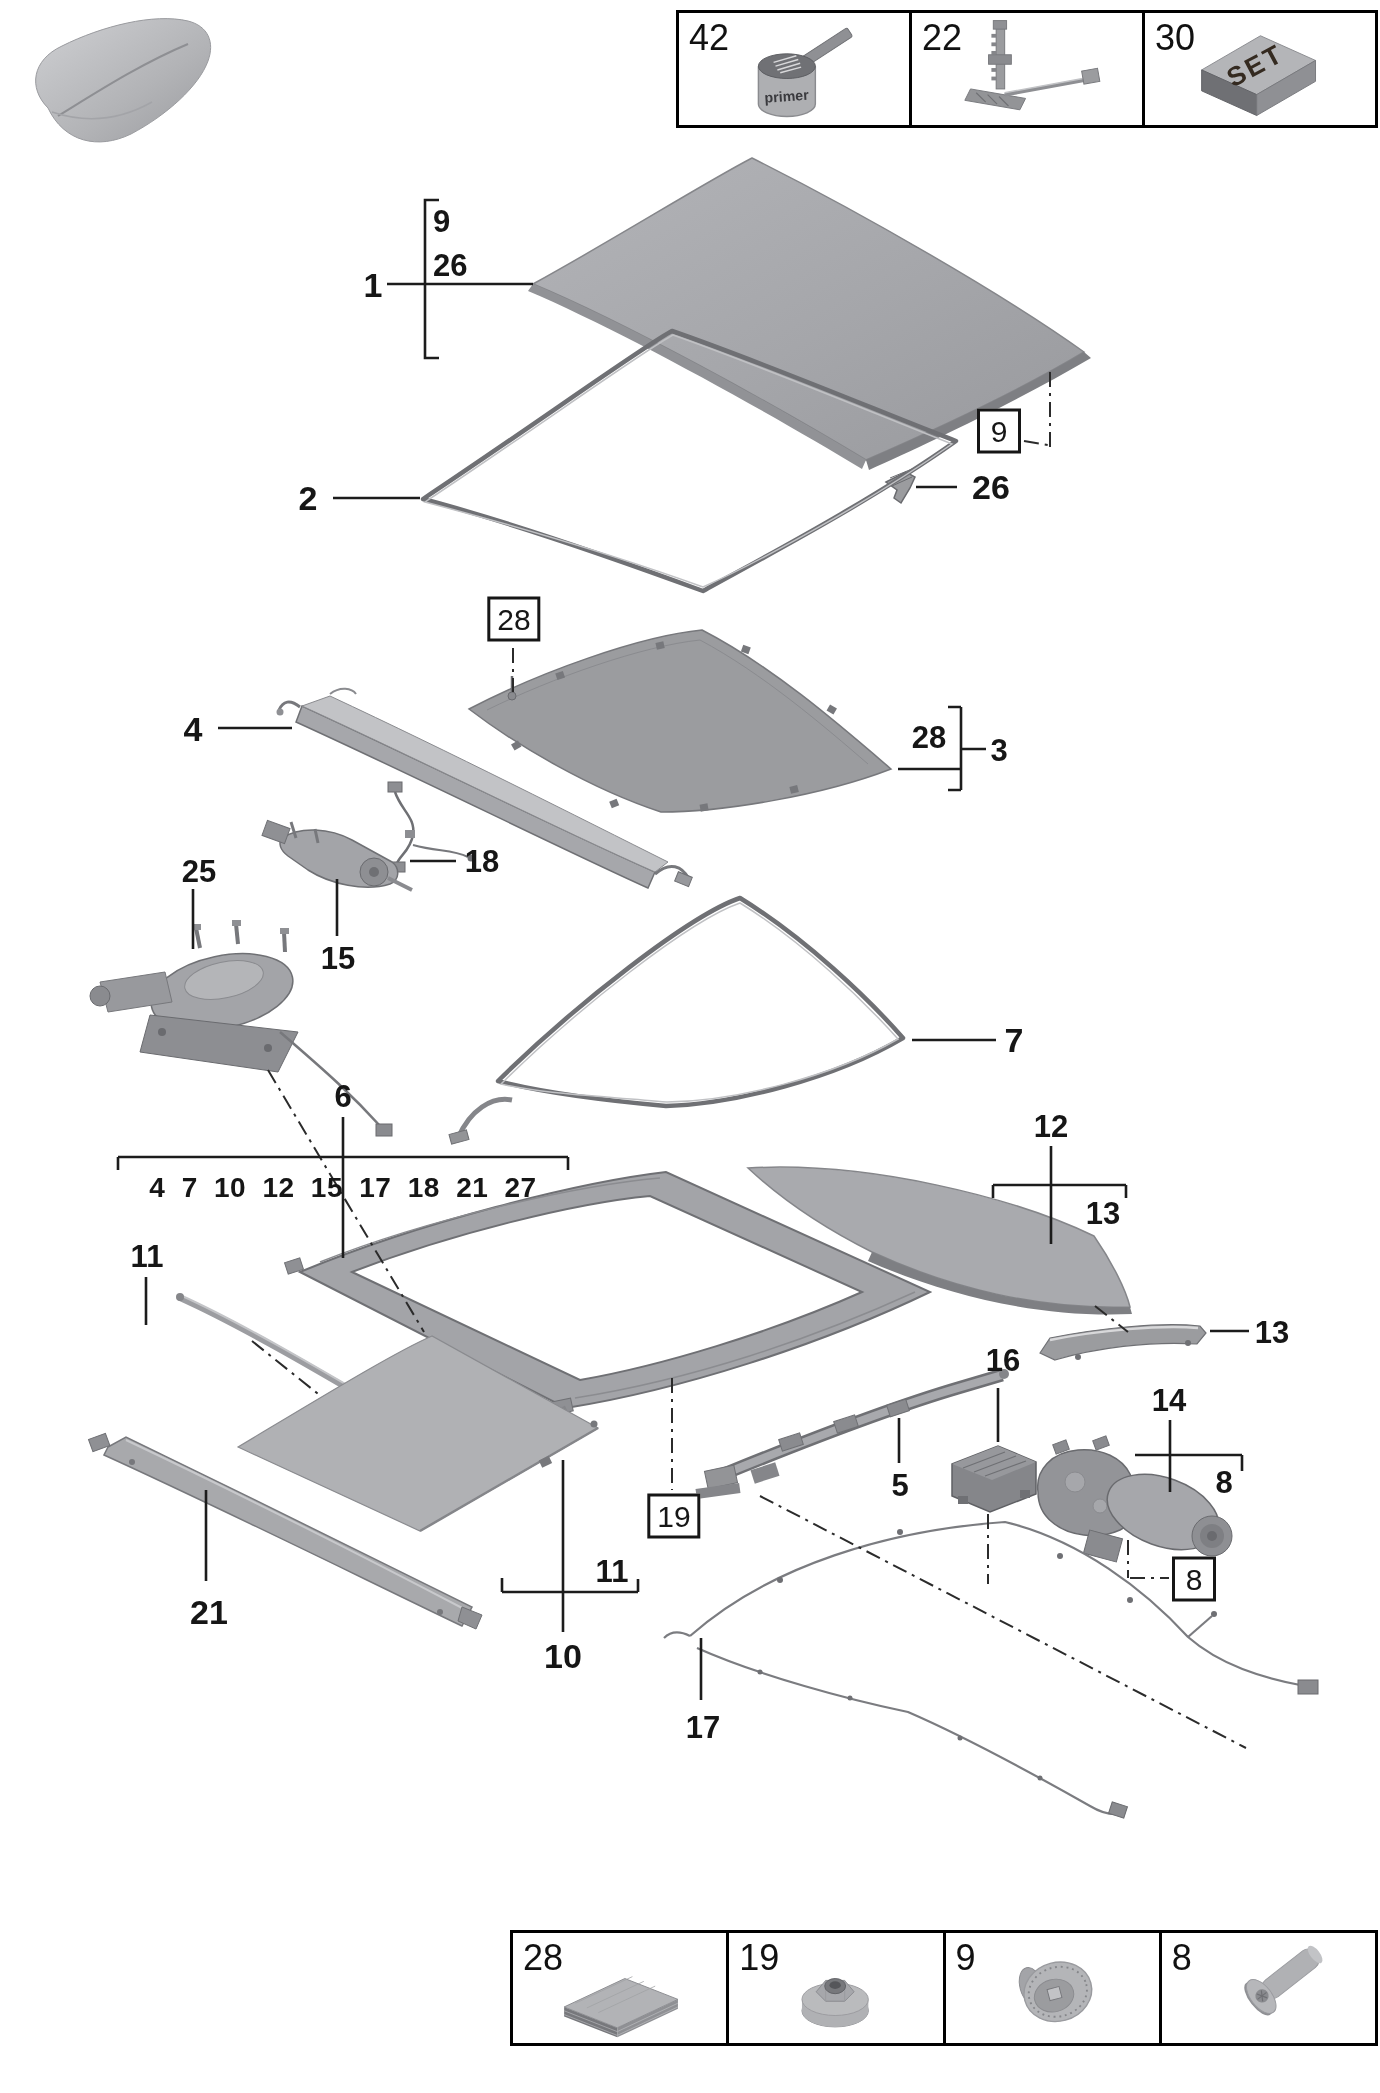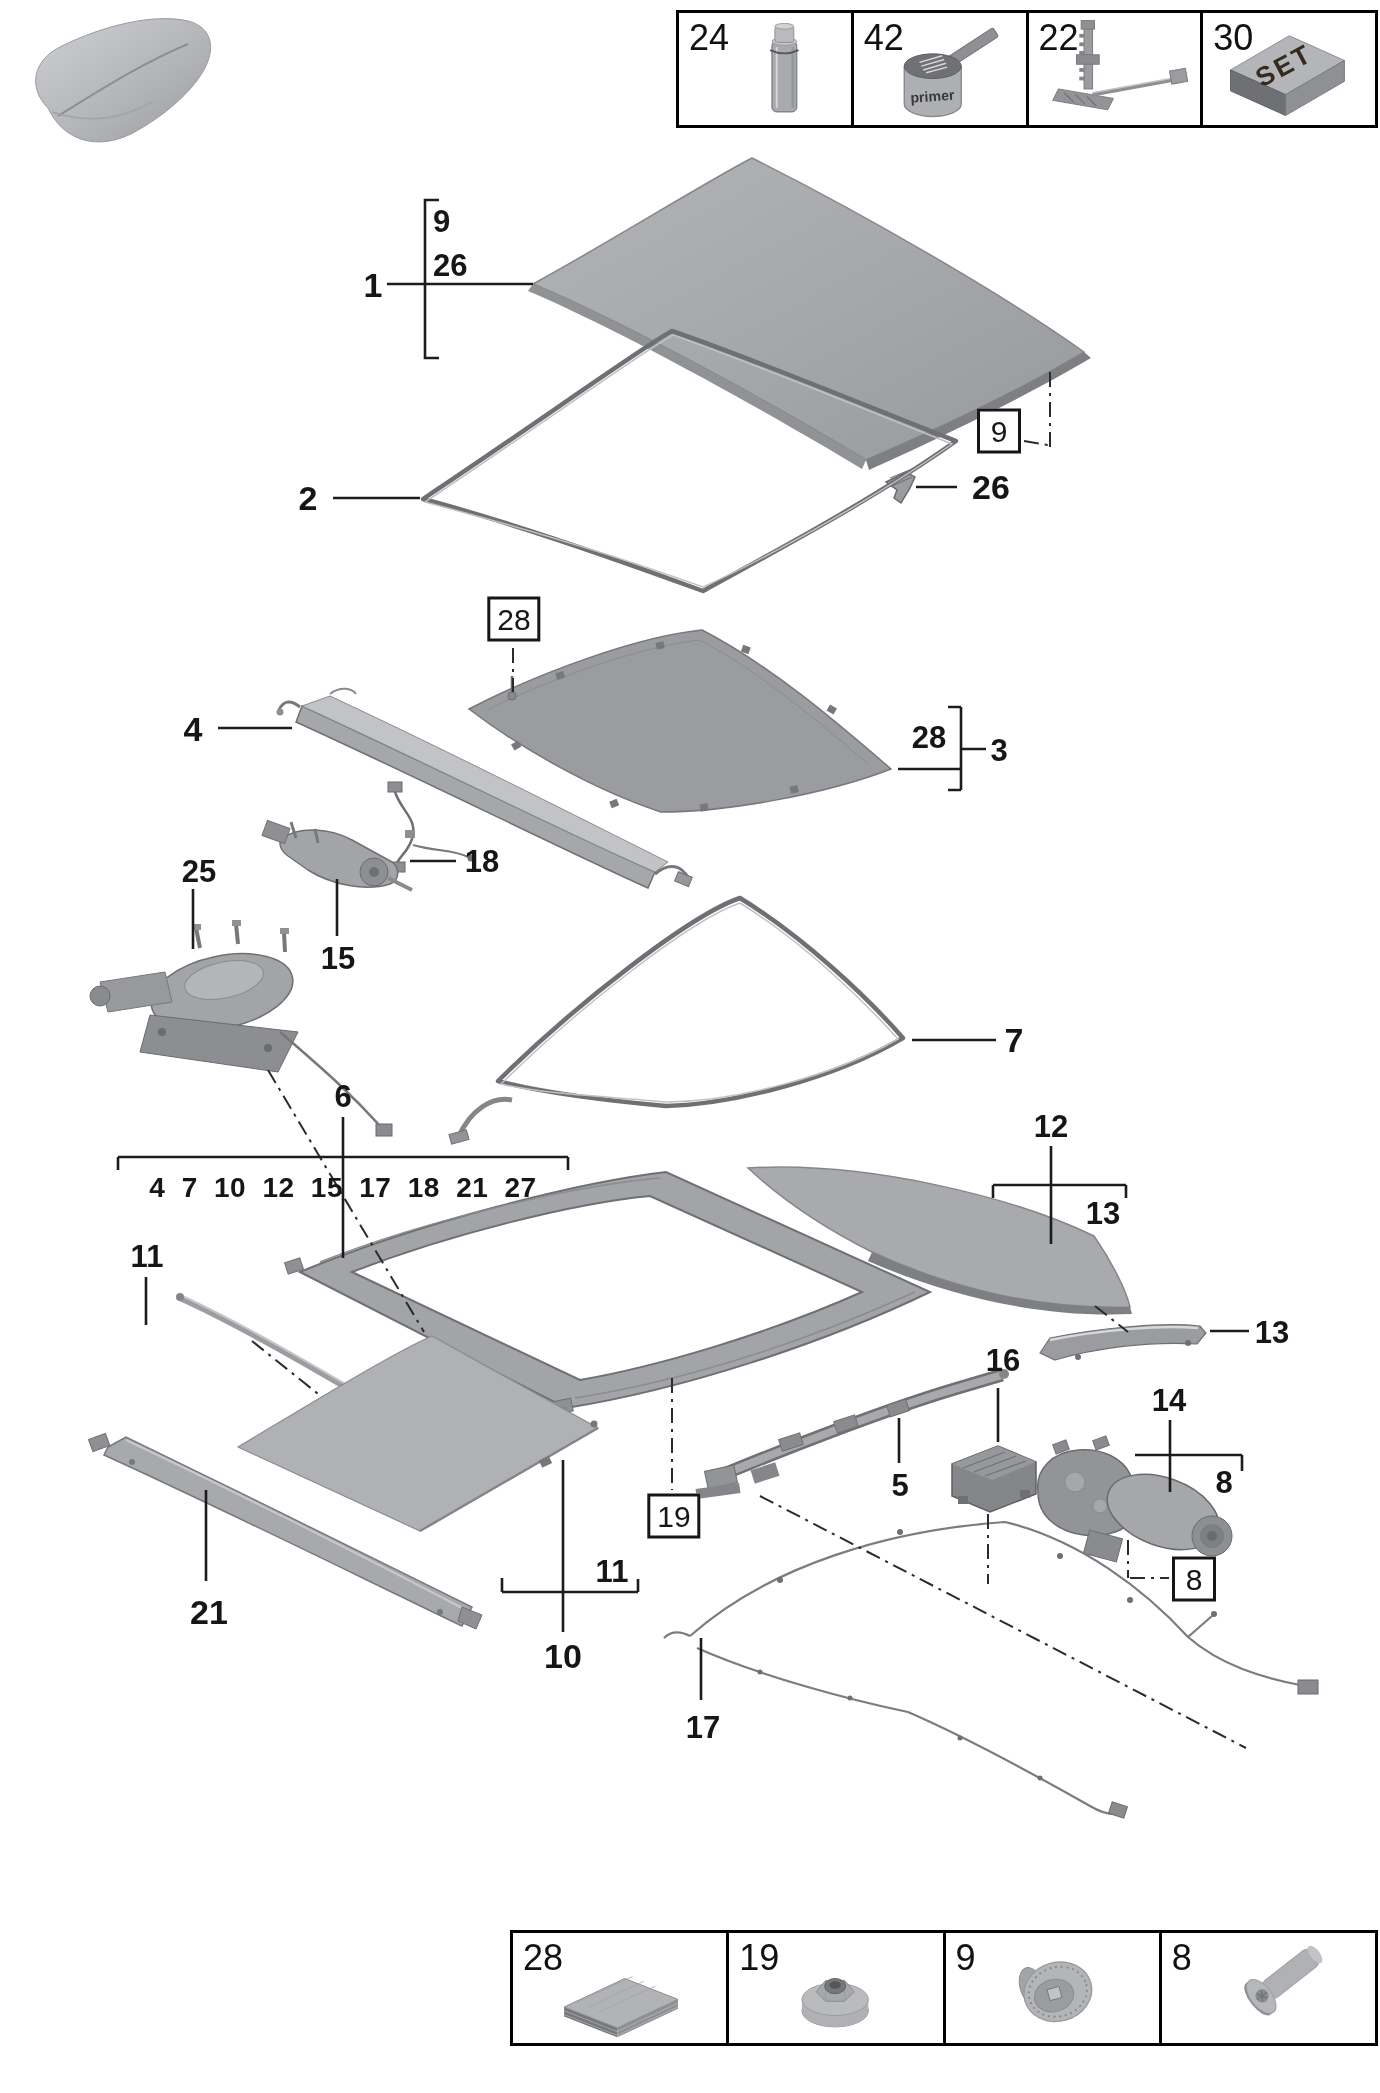--- a/index.html
+++ b/index.html
@@ -309,32 +309,20 @@
 <div class="lbl boxed" style="left:1194px;top:1579px">8</div>
 <div class="lbl b" style="left:900px;top:1485px">5</div>
 <div class="lbl boxed" style="left:674px;top:1516px">19</div>
 <div class="lbl b" style="left:612px;top:1571px">11</div>
 <div class="lbl b2" style="left:563px;top:1656px">10</div>
 <div class="lbl b2" style="left:209px;top:1612px">21</div>
 <div class="lbl b" style="left:703px;top:1727px">17</div>
 
 <div class="legend" style="left:676px;top:10px;width:702px;height:118px">
   <div class="cell">
-    <span class="cellnum">24</span>
-    <svg viewBox="0 0 175 118">
-      <rect x="95" y="30" width="26" height="74" rx="5" fill="#a9aaad" stroke="#85868a" stroke-width="1.5"></rect>
-      <line x1="117" y1="36" x2="117" y2="100" stroke="#8a8b8f" stroke-width="3" opacity="0.6"></line>
-      <line x1="100" y1="36" x2="100" y2="100" stroke="#d5d6d8" stroke-width="2"></line>
-      <ellipse cx="108" cy="30" rx="13" ry="4" fill="#c6c7ca" stroke="#9a9b9f"></ellipse>
-      <rect x="98" y="14" width="20" height="17" rx="3" fill="#b9babd" stroke="#8f9094"></rect>
-      <ellipse cx="108" cy="14" rx="10" ry="3" fill="#d0d1d3" stroke="#9a9b9f"></ellipse>
-      <path d="M93,39 q15,7 30,0" fill="none" stroke="#55565a" stroke-width="2"></path>
-    </svg>
-  </div>
-  <div class="cell">
     <span class="cellnum">42</span>
     <svg viewBox="0 0 175 118">
       <rect x="98" y="46" width="58" height="11" rx="2" transform="rotate(-33 98 52)" fill="#8f9094" stroke="#6f7074"></rect>
       <path d="M50,56 L50,96 A30,13 0 0 0 110,96 L110,56" fill="#aeafb2" stroke="#8a8b8f" stroke-width="1.5"></path>
       <ellipse cx="80" cy="56" rx="30" ry="13" fill="#707175" stroke="#5a5b5f"></ellipse>
       <path d="M66,52 L90,45 M68,56 L92,49 M70,60 L94,53 M73,63 L95,57" stroke="#d8d8da" stroke-width="1.5"></path>
       <text x="80" y="93" transform="rotate(-4 80 93)" text-anchor="middle" font-size="15" font-weight="700" fill="#3a3a3e">primer</text>
     </svg>
   </div>
   <div class="cell">

